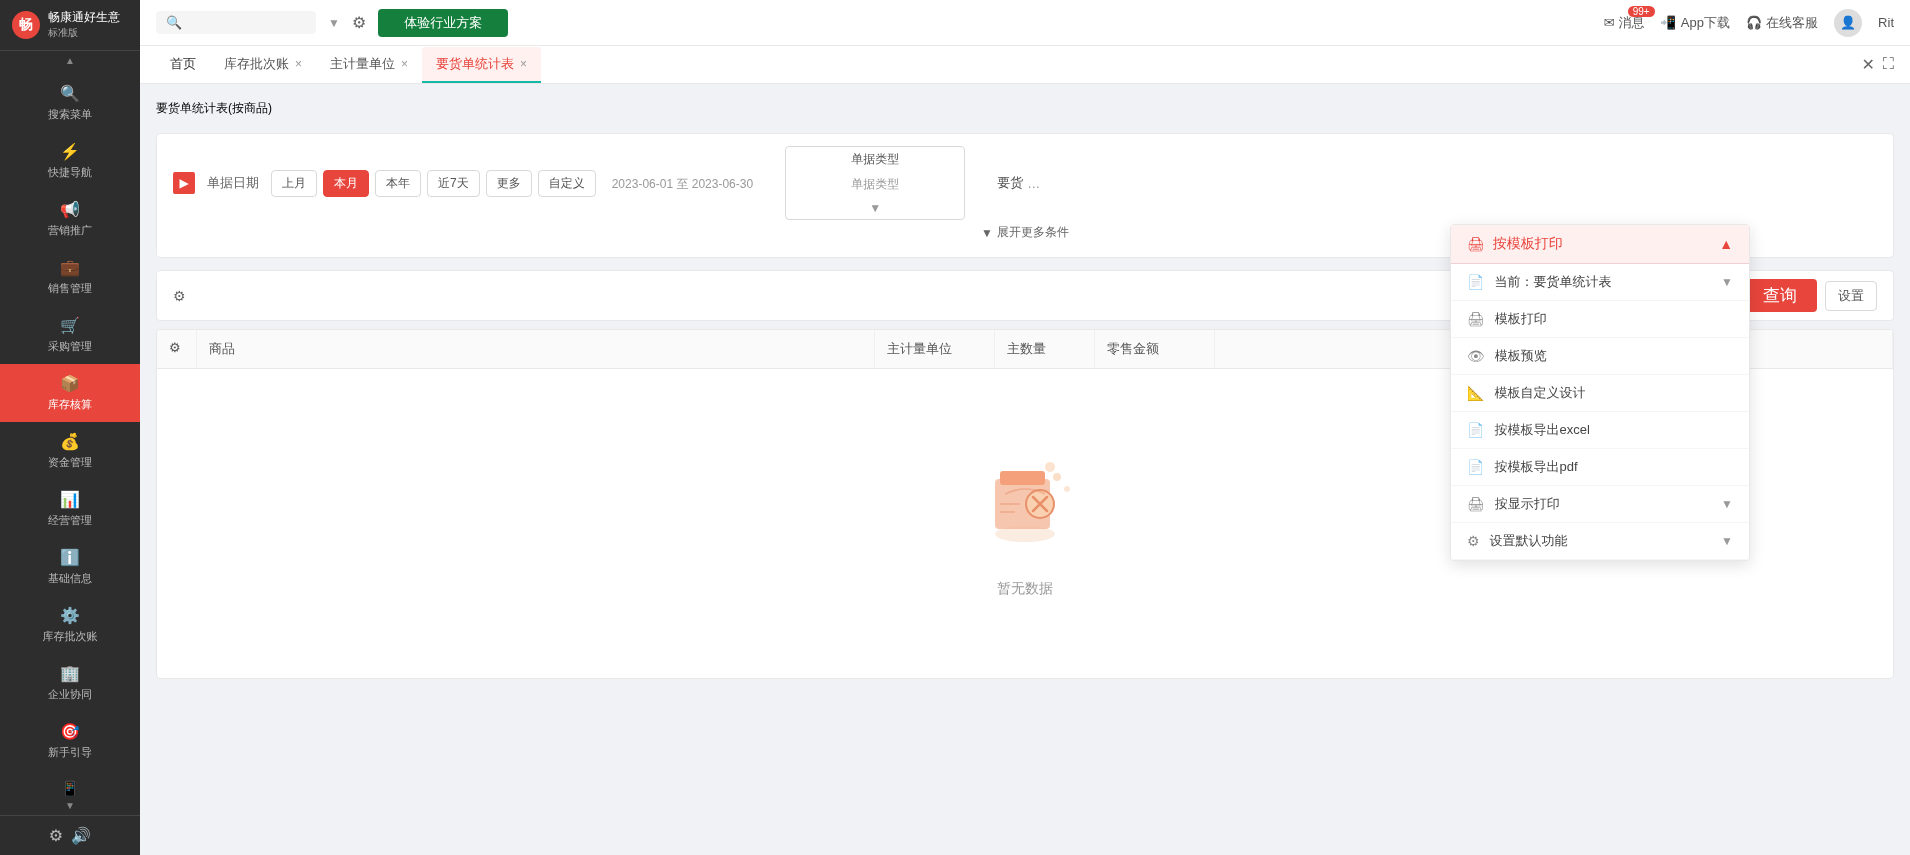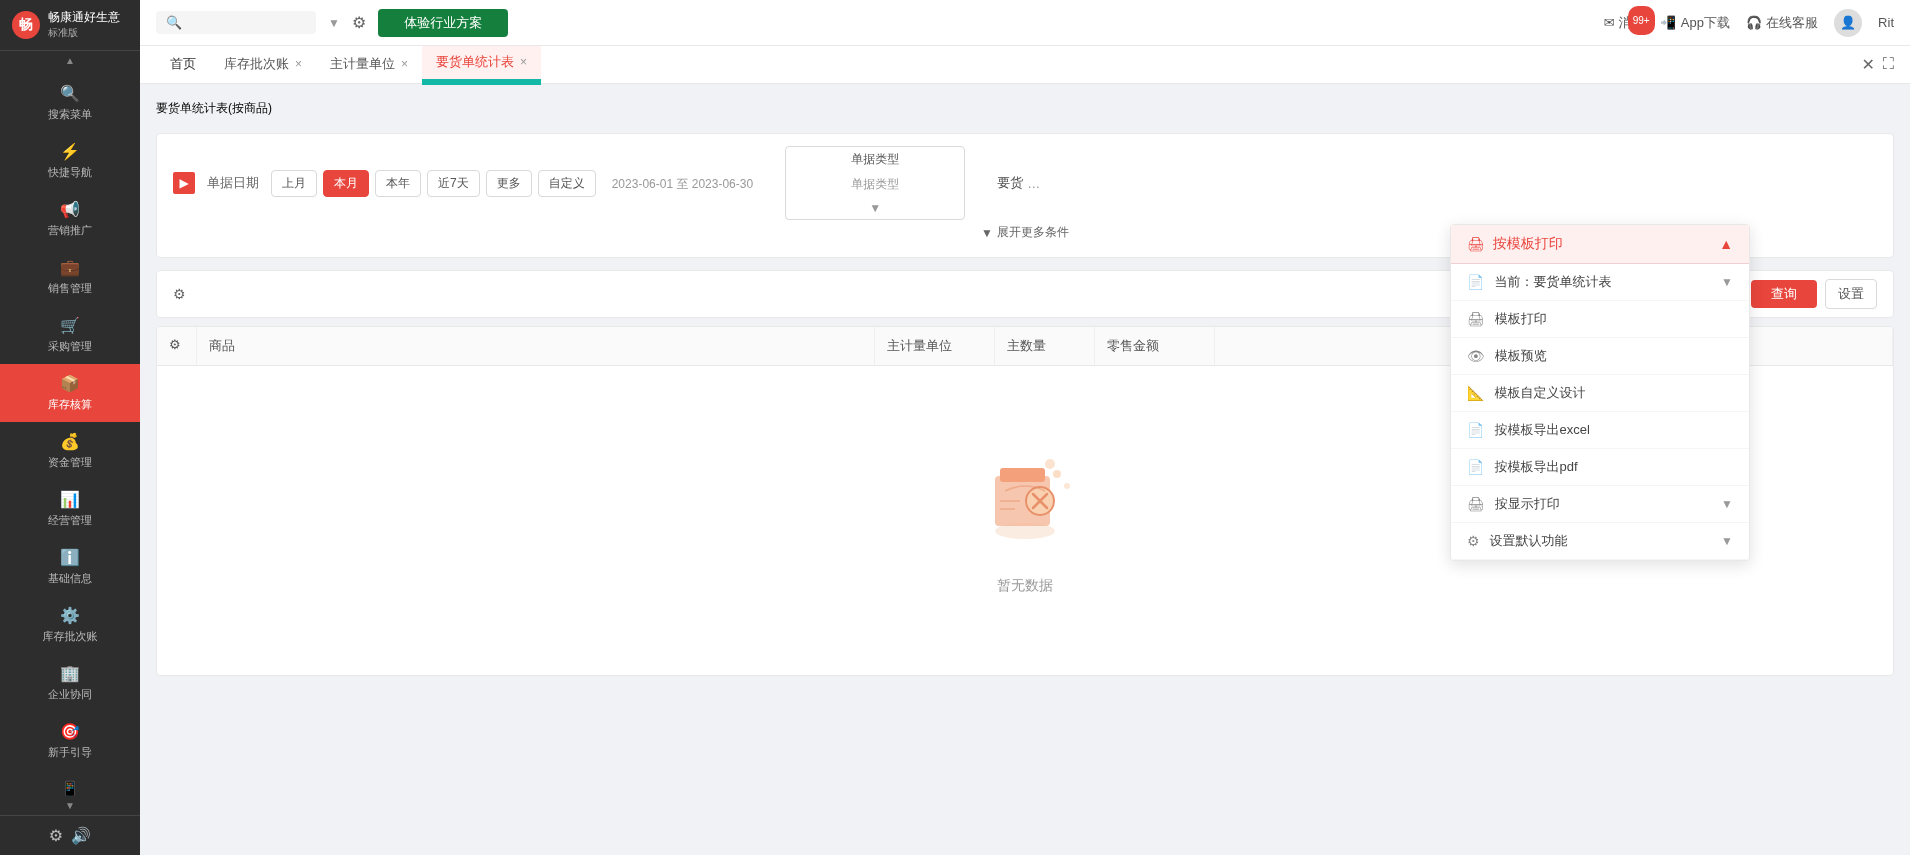--- a/index.html
+++ b/index.html
@@ -32,28 +32,28 @@
 
     
     .topbar { background: #fff; height: 46px; display: flex; align-items: center; padding: 0 16px; gap: 12px; border-bottom: 1px solid #e8e8e8; flex-shrink: 0; position: relative; }
     .topbar-search { display: flex; align-items: center; background: #f5f5f5; border-radius: 4px; padding: 4px 10px; gap: 6px; min-width: 160px; }
     .topbar-search input { background: transparent; border: none; outline: none; font-size: 12px; color: #999; width: 100px; }
     .topbar-settings-icon { color: #666; cursor: pointer; font-size: 16px; }
     .topbar-btn { background: #15803d; color: white; border: none; border-radius: 4px; padding: 5px 26px; font-size: 13px; cursor: pointer; white-space: nowrap; }
 
     .topbar-right { margin-left: auto; display: flex; align-items: center; gap: 16px; }
     .topbar-right-item { display: flex; align-items: center; gap: 4px; color: #555; font-size: 13px; cursor: pointer; position: relative; }
-    .badge { background: #e8453c; color: white; border-radius: 10px; font-size: 10px; padding: 9px 5px; position: absolute; top: -8px; right: -10px; }
+    .badge { background: #e8453c; color: white; border-radius: 10px; font-size: 10px; padding: 0 5px; position: absolute; top: -8px; right: -10px; }
     .avatar { width: 28px; height: 28px; border-radius: 50%; background: #ddd; display: flex; align-items: center; justify-content: center; color: #888; font-size: 13px; }
 
     
     .tabs { background: #fff; display: flex; align-items: center; padding: 0 16px; border-bottom: 1px solid #e8e8e8; flex-shrink: 0; height: 38px; }
     .tab { display: flex; align-items: center; padding: 8px 14px; font-size: 13px; cursor: pointer; color: #555; border-bottom: 2px solid transparent; white-space: nowrap; gap: 6px; }
     .tab.home { color: #333; }
-    .tab.active { color: #e8453c; border-bottom: 6px solid #14b8a6; background: #fff1f0; border-radius: 4px 4px 0 0; }
+    .tab.active { color: #e8453c; border-bottom: 2px solid #14b8a6; background: #fff1f0; border-radius: 4px 4px 0 0; }
     .tab .tab-close { color: #999; font-size: 12px; cursor: pointer; }
 
     
     .page-content { flex: 1; overflow: auto; padding: 16px; position: relative; }
 
     .page-title { font-size: 12px; font-weight: normal; color: #000000; margin-bottom: 16px; }
 
     
     .filter-bar { background: #fff; border-radius: 4px; padding: 12px 16px; margin-bottom: 12px; border: 1px solid #e8e8e8; }
     .filter-row { display: flex; align-items: center; gap: 12px; flex-wrap: wrap; }
@@ -66,21 +66,21 @@
     .filter-select { display: flex; align-items: center; border: 1px solid #d9d9d9; border-radius: 4px; padding: 4px 10px; font-size: 12px; color: #555; cursor: pointer; min-width: 180px; justify-content: space-between; gap: 8px; flex-direction: column; }
 
     .expand-row { display: flex; justify-content: center; padding: 4px 0; }
     .expand-btn { display: flex; align-items: center; gap: 4px; color: #666; font-size: 12px; cursor: pointer; }
 
     
     .toolbar { display: flex; align-items: center; justify-content: space-between; background: #fff; border-radius: 4px; padding: 8px 16px; margin-bottom: 8px; border: 1px solid #e8e8e8; }
     .toolbar-left { display: flex; align-items: center; gap: 8px; }
     .toolbar-right { display: flex; align-items: center; gap: 8px; }
     .toolbar-icon-btn { color: #666; cursor: pointer; font-size: 14px; display: flex; align-items: center; gap: 4px; }
-    .query-btn { background: #e8453c; color: white; border: none; border-radius: 4px; padding: 5px 20px; font-size: 13px; cursor: pointer; }
+    .query-btn { background: #e8453c; color: white; border: none; border-radius: 4px; padding: 5px 20px; font-size: 17px; cursor: pointer; }
     .settings-btn { background: white; color: #555; border: 1px solid #d9d9d9; border-radius: 4px; padding: 5px 12px; font-size: 13px; cursor: pointer; }
 
     
     .table-container { background: #fff; border-radius: 4px; border: 1px solid #e8e8e8; overflow: hidden; }
     .table-header { display: grid; grid-template-columns: 40px 1fr 120px 100px 120px 1fr; background: #fafafa; border-bottom: 1px solid #e8e8e8; }
     .th { padding: 10px 12px; font-size: 13px; color: #555; font-weight: normal; border-right: 1px solid #f0f0f0; }
 
     
     .empty-state { display: flex; flex-direction: column; align-items: center; justify-content: center; padding: 80px 0; }
     .empty-icon { font-size: 80px; margin-bottom: 12px; color: #f4b89a; }

